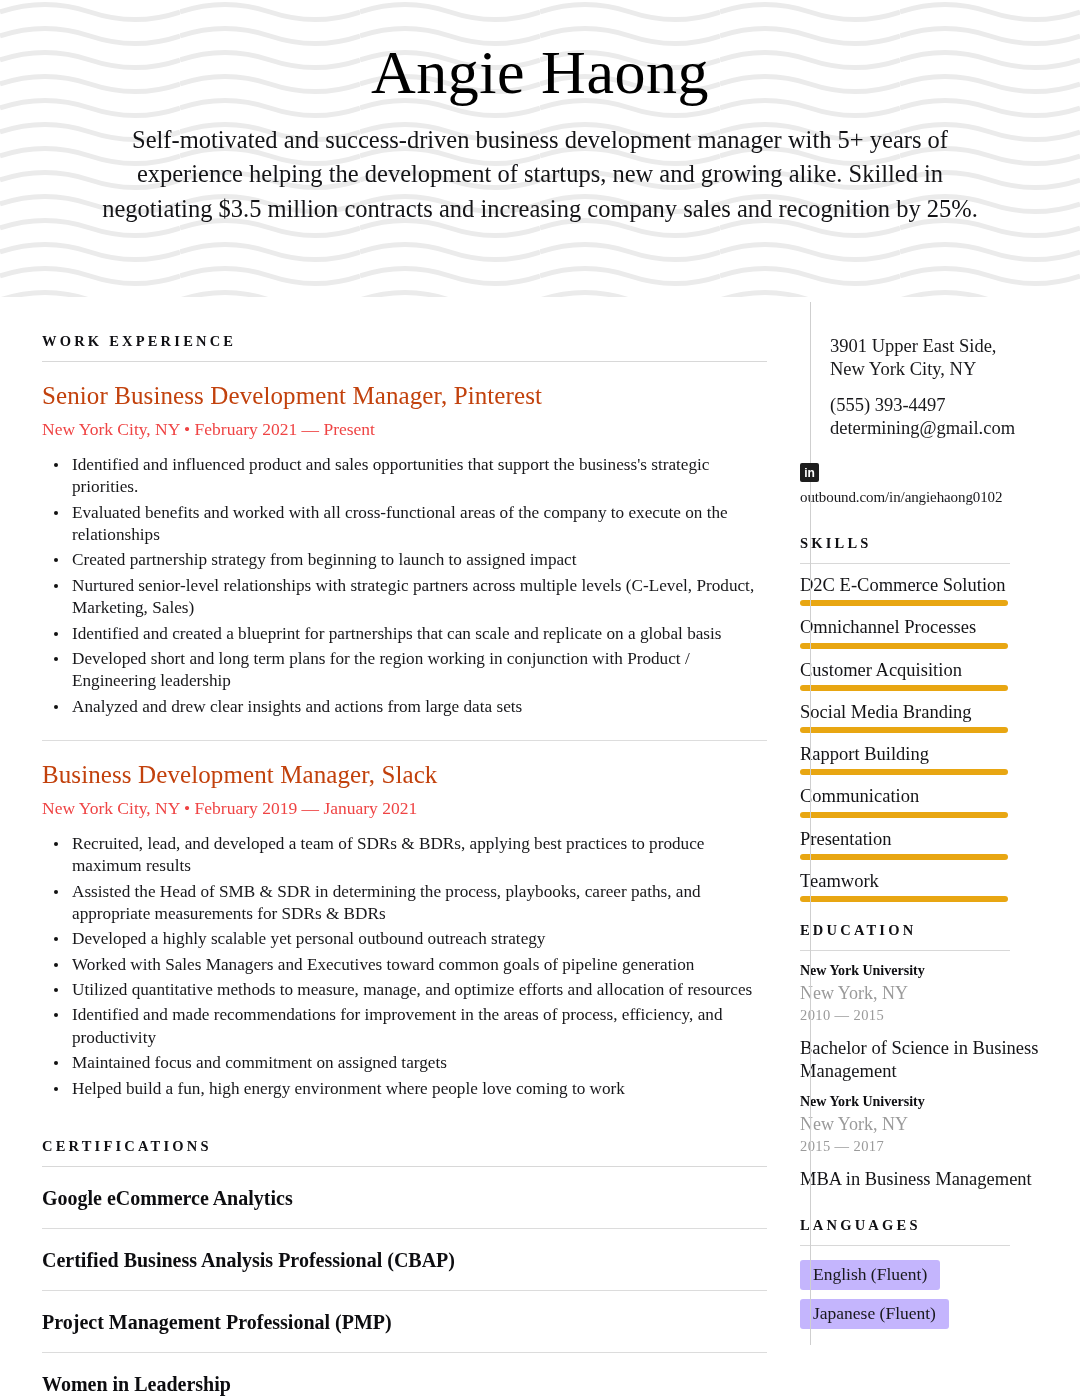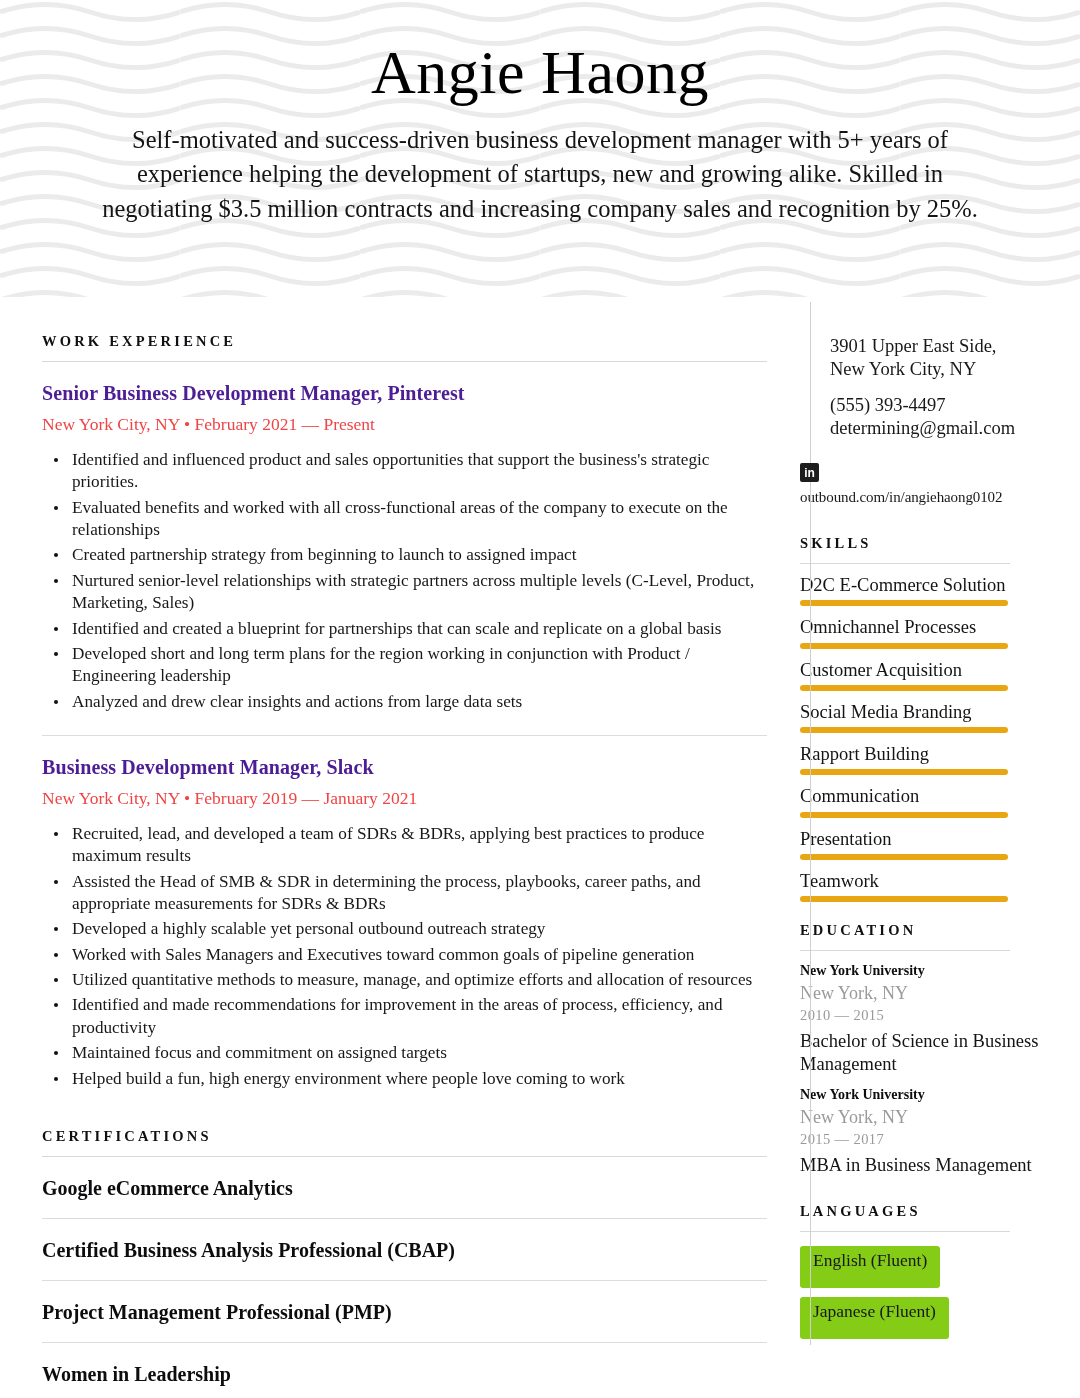--- a/index.html
+++ b/index.html
@@ -92,23 +92,23 @@
     height: 1px;
     background: #d8d8d8;
     margin-top: 11px;
   }
   .col-main .sec-rule { width: 725px; }
   .col-side .sec-rule { width: 210px; }
 
   
   .job { margin-top: 20px; }
   .job-title {
-    font-size: 20px;
-    font-weight: 700;
-    color: #4c1d95;
+    font-size: 25px;
+    font-weight: 400;
+    color: #c2410c;
     letter-spacing: 0.1px;
   }
   .job-meta {
     margin-top: 9px;
     font-size: 17.5px;
     color: #ef4444;
   }
   .bullets {
     margin-top: 14px;
     padding-left: 28px;
@@ -224,35 +224,35 @@
     font-size: 18px;
     color: #9a9a9a;
   }
   .edu-years {
     margin-top: 3px;
     font-size: 14.5px;
     color: #9a9a9a;
     letter-spacing: 0.4px;
   }
   .edu-degree {
-    margin-top: 6px;
+    margin-top: 13px;
     font-size: 18.5px;
     line-height: 1.22;
     color: #141417;
   }
 
   
   .lang-sec { margin-top: 26px; }
   .lang-tags { margin-top: 14px; }
   .lang-tag {
     display: inline-block;
-    background: #84cc16;
+    background: #c4b5fd;
     color: #18181b;
     font-size: 17.5px;
-    padding: 4px 13px 17px 13px;
+    padding: 4px 13px 5px 13px;
     border-radius: 3px;
     margin-bottom: 9px;
   }
 </style>
 </head>
 <body>
 
 <div class="header">
   <svg class="header-waves" viewBox="0 0 1080 297" preserveAspectRatio="none" xmlns="http://www.w3.org/2000/svg">
     <defs>

